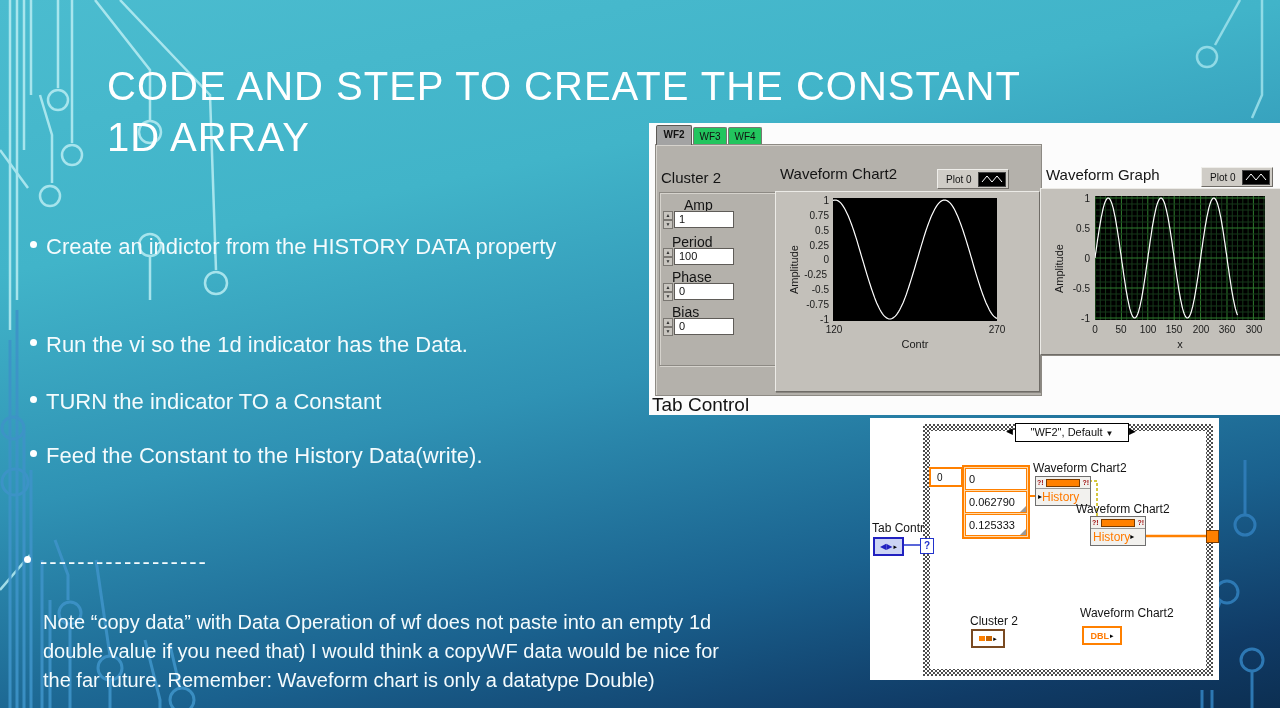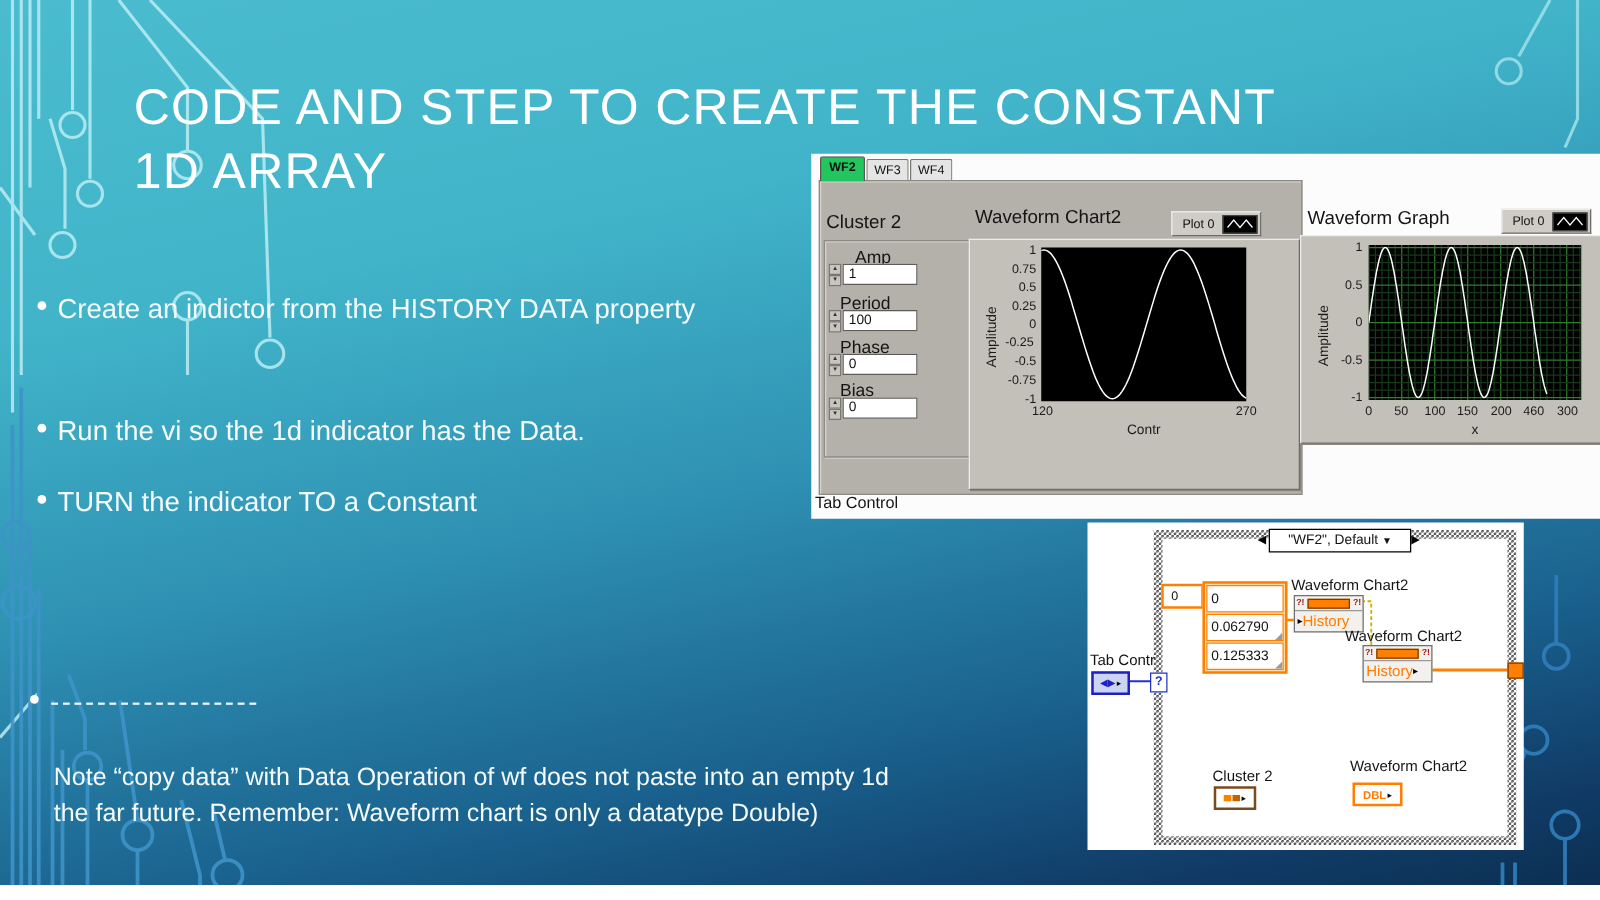--- a/index.html
+++ b/index.html
@@ -22,22 +22,22 @@
   .raised{background:#c3c0ba;border-top:1px solid #ecebe7;border-left:1px solid #ecebe7;
     border-right:1px solid #6f6c67;border-bottom:1px solid #6f6c67;box-shadow:1px 1px 0 #8a8781;}
   .plot{position:absolute;background:#000;}
   .legend{position:absolute;height:18px;background:#cfccc6;border-top:1px solid #efeeea;border-left:1px solid #efeeea;
     border-right:1px solid #6f6c67;border-bottom:1px solid #6f6c67;display:flex;align-items:center;padding:0 2px 0 8px;}
   .legend .ltext{font-size:10px;color:#111;margin-right:6px;}
   .legend .licon{width:26px;height:13px;background:#000;border:1px solid #444;display:flex;align-items:center;justify-content:center;}
   
   #front-panel{position:absolute;left:649px;top:123px;width:631px;height:292px;background:#fcfcfc;z-index:5;}
   .tab{position:absolute;font-size:10px;color:#111;text-align:center;line-height:17px;
-    border:1px solid #7a7772;border-bottom:none;border-radius:2px 2px 0 0;background:#e5e5e5;}
-  .tab.active{background:#22c55e;font-weight:bold;z-index:3;border-color:#5c5955;}
+    border:1px solid #7a7772;border-bottom:none;border-radius:2px 2px 0 0;background:#22c55e;}
+  .tab.active{background:#a3a3a3;font-weight:bold;z-index:3;border-color:#5c5955;}
   #fp-panel{position:absolute;left:6px;top:21px;width:385px;height:250px;background:#b4b1ab;border:1px solid #8d8a84;box-shadow:inset 1px 1px 0 #d6d3cd;}
   .cluster-box{position:absolute;left:3px;top:47px;width:116px;height:172px;border:1px solid #8d8a84;box-shadow:inset 1px 1px 0 #d6d3cd, 1px 1px 0 #d6d3cd;}
   .fp-field{position:absolute;width:54px;height:15px;background:#fff;border:1px solid #5f5c58;font-size:11px;color:#111;padding-left:4px;line-height:15px;}
   .spinner{position:absolute;width:10px;height:17px;display:flex;flex-direction:column;}
   .spinner span{flex:1;background:#c8c5bf;border:1px solid #7a7772;font-size:5px;line-height:7px;text-align:center;color:#333;}
   
   #block-diagram{position:absolute;left:870px;top:418px;width:349px;height:262px;background:#fff;z-index:5;}
   .case-frame{position:absolute;left:53px;top:6px;width:290px;height:252px;
     background-image:linear-gradient(45deg,#4d4d4d 25%,transparent 25%,transparent 75%,#4d4d4d 75%),
                      linear-gradient(45deg,#4d4d4d 25%,#fff 25%,#fff 75%,#4d4d4d 75%);
@@ -123,24 +123,26 @@
       <circle cx="65" cy="525" r="10"></circle>
         <path d="M65,460 V515"></path>
     </g>
   </svg>
 
   <h1 class="title">CODE AND STEP TO CREATE THE CONSTANT 1D ARRAY</h1>
 
   <div class="bullet" style="left:30px;top:226px;width:520px;"><span>Create an indictor from the HISTORY DATA property</span></div>
   <div class="bullet" style="left:30px;top:324px;width:620px;"><span>Run the vi so the 1d indicator has the Data.</span></div>
   <div class="bullet" style="left:30px;top:381px;width:620px;"><span>TURN the indicator TO a Constant</span></div>
+  <div class="bullet" style="left:30px;top:435px;width:620px;"><span>Feed the Constant to the History Data(write).</span></div>
   <div class="bullet dashline" style="left:24px;top:541px;width:620px;"><span>------------------</span></div>
 
   <div class="note">
     <div>Note “copy data” with Data Operation of wf does not paste into an empty 1d</div>
+    <div>double value if you need that)  I would think a copyWF data would be nice for</div>
     <div>the far future. Remember: Waveform chart is only a datatype Double)</div>
   </div>
 
   <div id="front-panel">
     <div class="tab active" style="left:7px;top:2px;width:34px;height:19px;">WF2</div>
     <div class="tab" style="left:44px;top:4px;width:32px;height:17px;">WF3</div>
     <div class="tab" style="left:79px;top:4px;width:32px;height:17px;">WF4</div>
 
     <div id="fp-panel">
       <div class="lvlabel" style="left:5px;top:24px;">Cluster 2</div>
@@ -278,26 +280,26 @@
             <line x1="0" y1="7.999999999999998" x2="170" y2="7.999999999999998" stroke="#16391a" stroke-width="1"></line>
             <line x1="0" y1="2" x2="170" y2="2" stroke="#2f7d2f" stroke-width="1"></line>
             <polyline points="0.0,62.0 0.5,58.2 1.1,54.5 1.6,50.8 2.1,47.1 2.6,43.5 3.2,39.9 3.7,36.5 4.2,33.1 4.8,29.9 5.3,26.7 5.8,23.8 6.3,20.9 6.9,18.3 7.4,15.8 7.9,13.5 8.4,11.3 9.0,9.4 9.5,7.7 10.0,6.2 10.6,4.9 11.1,3.9 11.6,3.1 12.1,2.5 12.7,2.1 13.2,2.0 13.7,2.1 14.3,2.5 14.8,3.1 15.3,3.9 15.8,4.9 16.4,6.2 16.9,7.7 17.4,9.4 18.0,11.3 18.5,13.5 19.0,15.8 19.5,18.3 20.1,20.9 20.6,23.8 21.1,26.7 21.6,29.9 22.2,33.1 22.7,36.5 23.2,39.9 23.8,43.5 24.3,47.1 24.8,50.8 25.3,54.5 25.9,58.2 26.4,62.0 26.9,65.8 27.5,69.5 28.0,73.2 28.5,76.9 29.0,80.5 29.6,84.1 30.1,87.5 30.6,90.9 31.1,94.1 31.7,97.3 32.2,100.2 32.7,103.1 33.3,105.7 33.8,108.2 34.3,110.5 34.8,112.7 35.4,114.6 35.9,116.3 36.4,117.8 37.0,119.1 37.5,120.1 38.0,120.9 38.5,121.5 39.1,121.9 39.6,122.0 40.1,121.9 40.7,121.5 41.2,120.9 41.7,120.1 42.2,119.1 42.8,117.8 43.3,116.3 43.8,114.6 44.3,112.7 44.9,110.5 45.4,108.2 45.9,105.7 46.5,103.1 47.0,100.2 47.5,97.3 48.0,94.1 48.6,90.9 49.1,87.5 49.6,84.1 50.2,80.5 50.7,76.9 51.2,73.2 51.7,69.5 52.3,65.8 52.8,62.0 53.3,58.2 53.9,54.5 54.4,50.8 54.9,47.1 55.4,43.5 56.0,39.9 56.5,36.5 57.0,33.1 57.5,29.9 58.1,26.7 58.6,23.8 59.1,20.9 59.7,18.3 60.2,15.8 60.7,13.5 61.2,11.3 61.8,9.4 62.3,7.7 62.8,6.2 63.4,4.9 63.9,3.9 64.4,3.1 64.9,2.5 65.5,2.1 66.0,2.0 66.5,2.1 67.0,2.5 67.6,3.1 68.1,3.9 68.6,4.9 69.2,6.2 69.7,7.7 70.2,9.4 70.7,11.3 71.3,13.5 71.8,15.8 72.3,18.3 72.9,20.9 73.4,23.8 73.9,26.7 74.4,29.9 75.0,33.1 75.5,36.5 76.0,39.9 76.6,43.5 77.1,47.1 77.6,50.8 78.1,54.5 78.7,58.2 79.2,62.0 79.7,65.8 80.2,69.5 80.8,73.2 81.3,76.9 81.8,80.5 82.4,84.1 82.9,87.5 83.4,90.9 83.9,94.1 84.5,97.3 85.0,100.2 85.5,103.1 86.1,105.7 86.6,108.2 87.1,110.5 87.6,112.7 88.2,114.6 88.7,116.3 89.2,117.8 89.8,119.1 90.3,120.1 90.8,120.9 91.3,121.5 91.9,121.9 92.4,122.0 92.9,121.9 93.4,121.5 94.0,120.9 94.5,120.1 95.0,119.1 95.6,117.8 96.1,116.3 96.6,114.6 97.1,112.7 97.7,110.5 98.2,108.2 98.7,105.7 99.3,103.1 99.8,100.2 100.3,97.3 100.8,94.1 101.4,90.9 101.9,87.5 102.4,84.1 103.0,80.5 103.5,76.9 104.0,73.2 104.5,69.5 105.1,65.8 105.6,62.0 106.1,58.2 106.6,54.5 107.2,50.8 107.7,47.1 108.2,43.5 108.8,39.9 109.3,36.5 109.8,33.1 110.3,29.9 110.9,26.7 111.4,23.8 111.9,20.9 112.5,18.3 113.0,15.8 113.5,13.5 114.0,11.3 114.6,9.4 115.1,7.7 115.6,6.2 116.1,4.9 116.7,3.9 117.2,3.1 117.7,2.5 118.3,2.1 118.8,2.0 119.3,2.1 119.8,2.5 120.4,3.1 120.9,3.9 121.4,4.9 122.0,6.2 122.5,7.7 123.0,9.4 123.5,11.3 124.1,13.5 124.6,15.8 125.1,18.3 125.7,20.9 126.2,23.8 126.7,26.7 127.2,29.9 127.8,33.1 128.3,36.5 128.8,39.9 129.3,43.5 129.9,47.1 130.4,50.8 130.9,54.5 131.5,58.2 132.0,62.0 132.5,65.8 133.0,69.5 133.6,73.2 134.1,76.9 134.6,80.5 135.2,84.1 135.7,87.5 136.2,90.9 136.7,94.1 137.3,97.3 137.8,100.2 138.3,103.1 138.9,105.7 139.4,108.2 139.9,110.5 140.4,112.7 141.0,114.6 141.5,116.3 142.0,117.8 142.5,119.1" fill="none" stroke="#FFFFFF" stroke-width="1.2"></polyline>
           </svg>
       </div>
       <div class="tick" style="left:41px;top:135px;width:26px;text-align:center;">0</div>
       <div class="tick" style="left:67px;top:135px;width:26px;text-align:center;">50</div>
       <div class="tick" style="left:94px;top:135px;width:26px;text-align:center;">100</div>
       <div class="tick" style="left:120px;top:135px;width:26px;text-align:center;">150</div>
       <div class="tick" style="left:147px;top:135px;width:26px;text-align:center;">200</div>
-      <div class="tick" style="left:173px;top:135px;width:26px;text-align:center;">460</div>
+      <div class="tick" style="left:173px;top:135px;width:26px;text-align:center;">360</div>
       <div class="tick" style="left:200px;top:135px;width:26px;text-align:center;">300</div>
       <div class="tick" style="left:54px;top:149px;width:170px;text-align:center;font-size:11px;">x</div>
     </div>
 
-    <div class="lvlabel-sm" style="left:3px;top:271px;font-size:13px;">Tab Control</div>
+    <div class="lvlabel-sm" style="left:3px;top:271px;font-size:19px;">Tab Control</div>
   </div>
 
   <div id="block-diagram">
     <div class="case-frame">
       <div class="case-inner"></div>
     </div>
 
     <span class="sel-arrow" style="left:136px;">◀</span>
     <div class="selector">
       <span>"WF2", Default</span>

